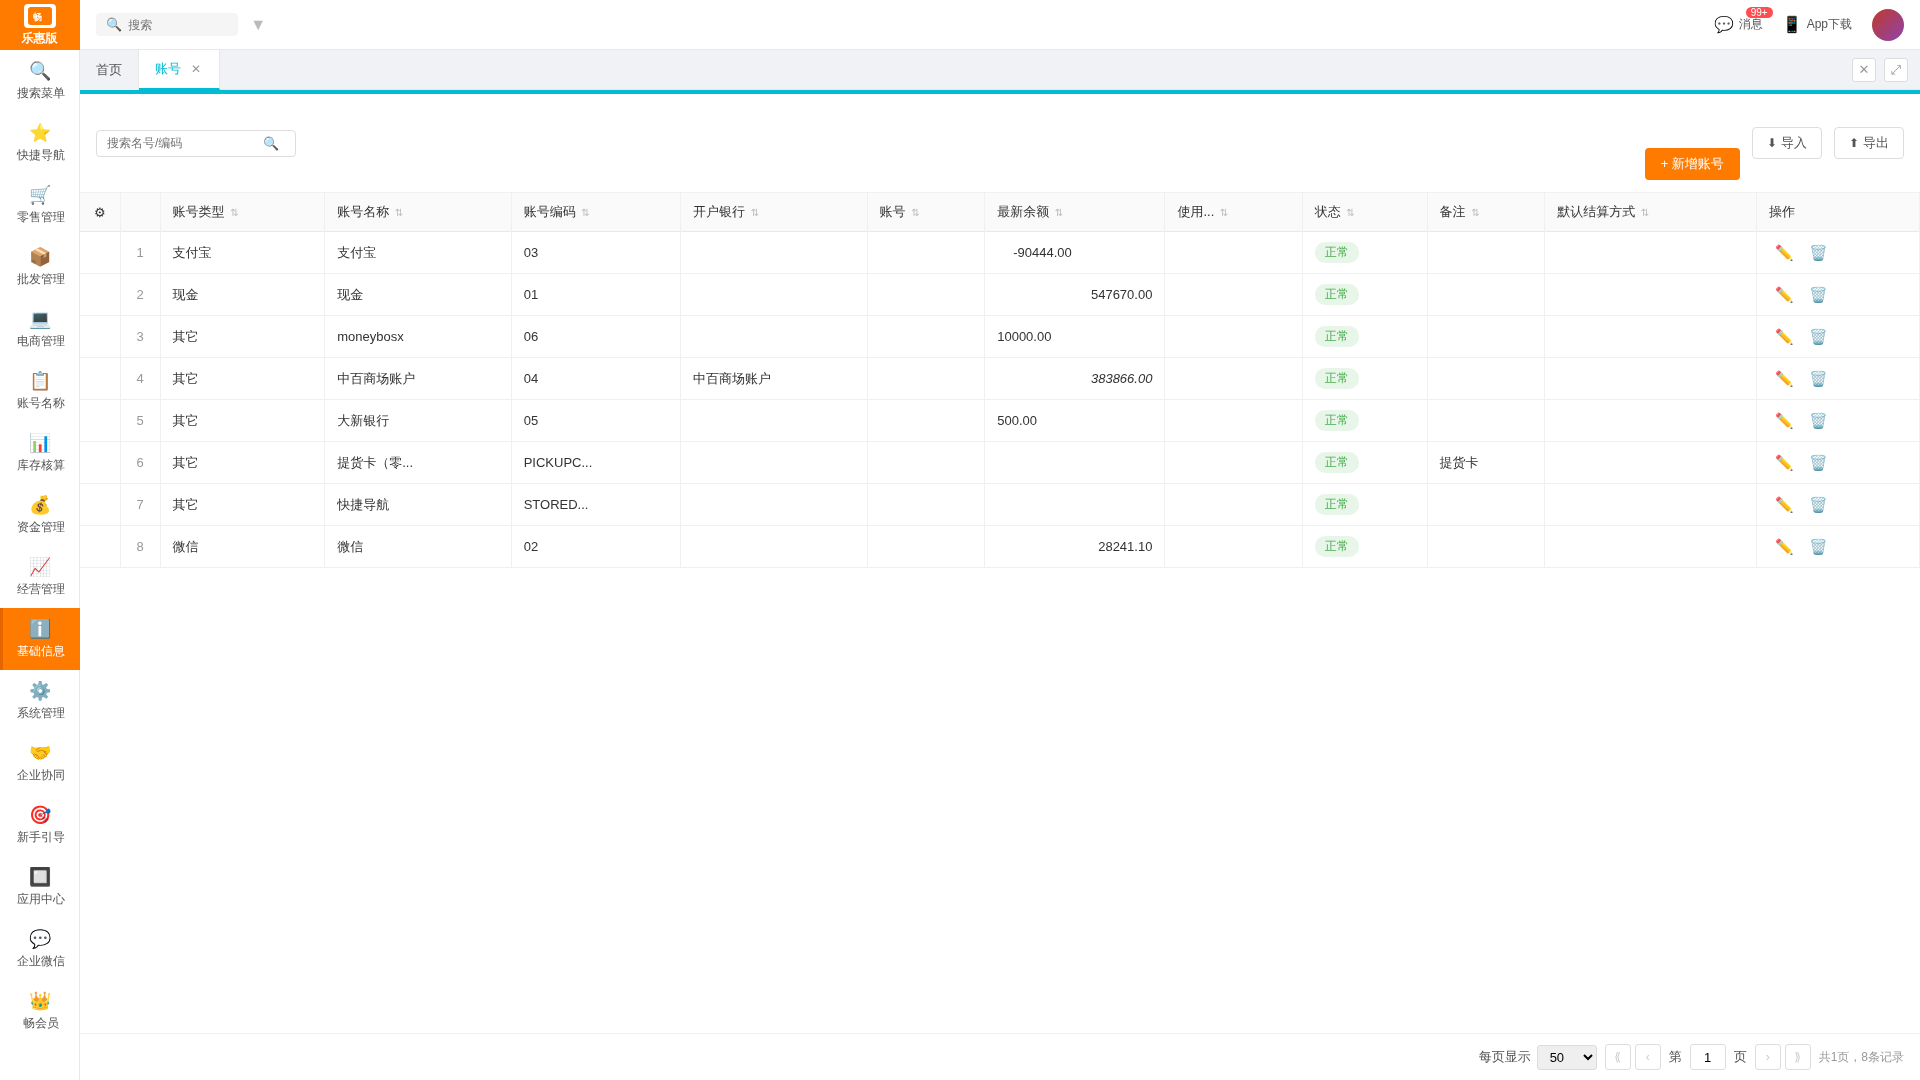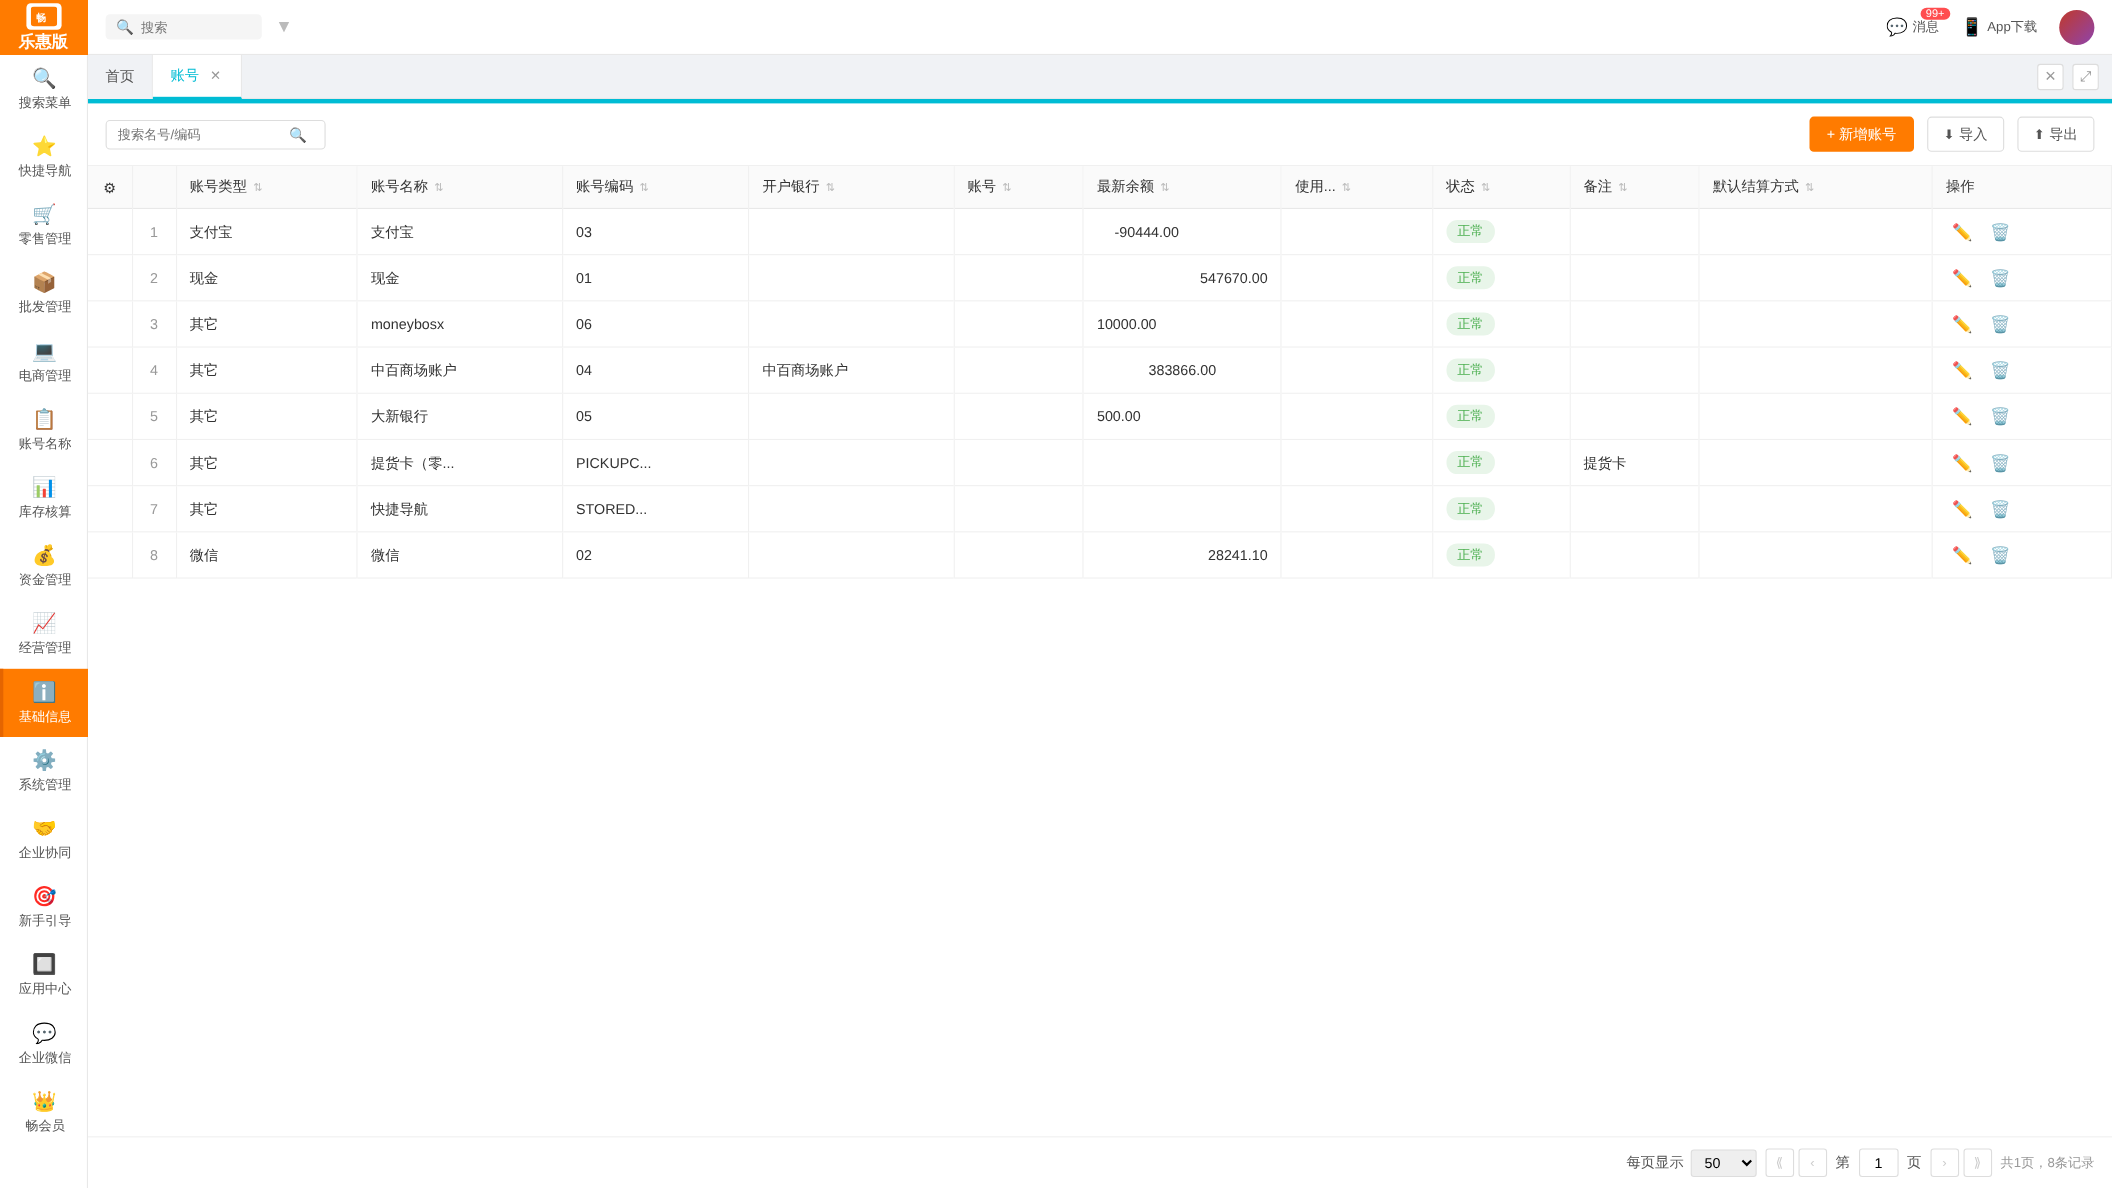--- a/index.html
+++ b/index.html
@@ -32,21 +32,21 @@
       width: 32px;
       height: 24px;
       background: #fff;
       border-radius: 4px;
       margin-bottom: 2px;
       display: flex;
       align-items: center;
       justify-content: center;
     }
     .sidebar-logo-icon svg { width: 24px; height: 18px; }
-    .sidebar-logo-text { font-size: 15px; color: #fff; }
+    .sidebar-logo-text { font-size: 12px; color: #fff; }
     .sidebar-item {
       width: 80px;
       padding: 10px 4px;
       text-align: center;
       cursor: pointer;
       color: #555;
       font-size: 12px;
       border-left: 3px solid transparent;
     }
     .sidebar-item.active { background: #ff7b00; color: #fff; border-left: 3px solid #e56500; }
@@ -233,20 +233,21 @@
       background: #ff7b00;
       color: #fff;
       border: none;
       border-radius: 4px;
       padding: 7px 16px;
       font-size: 13px;
       cursor: pointer;
       display: flex;
       align-items: center;
       gap: 4px;
+      margin-top: 42px;
     }
     .btn-outline {
       background: #fff;
       color: #555;
       border: 1px solid #ddd;
       border-radius: 4px;
       padding: 6px 14px;
       font-size: 13px;
       cursor: pointer;
       display: flex;
@@ -585,21 +586,21 @@
       </td>
     </tr>
             <tr>
       <td style="text-align:center;"></td>
       <td style="text-align:center;color:#999;">4</td>
       <td>其它</td>
       <td>中百商场账户</td>
       <td>04</td>
       <td>中百商场账户</td>
       <td></td>
-      <td style="text-align:center;">383866.00</td>
+      <td style="text-align:right;font-style:italic;">383866.00</td>
       <td></td>
       <td><span class="status-normal">正常</span></td>
       <td></td>
       <td></td>
       <td>
         <span class="action-btn" title="编辑">✏️</span>
         <span class="action-btn" title="删除">🗑️</span>
       </td>
     </tr>
             <tr>

